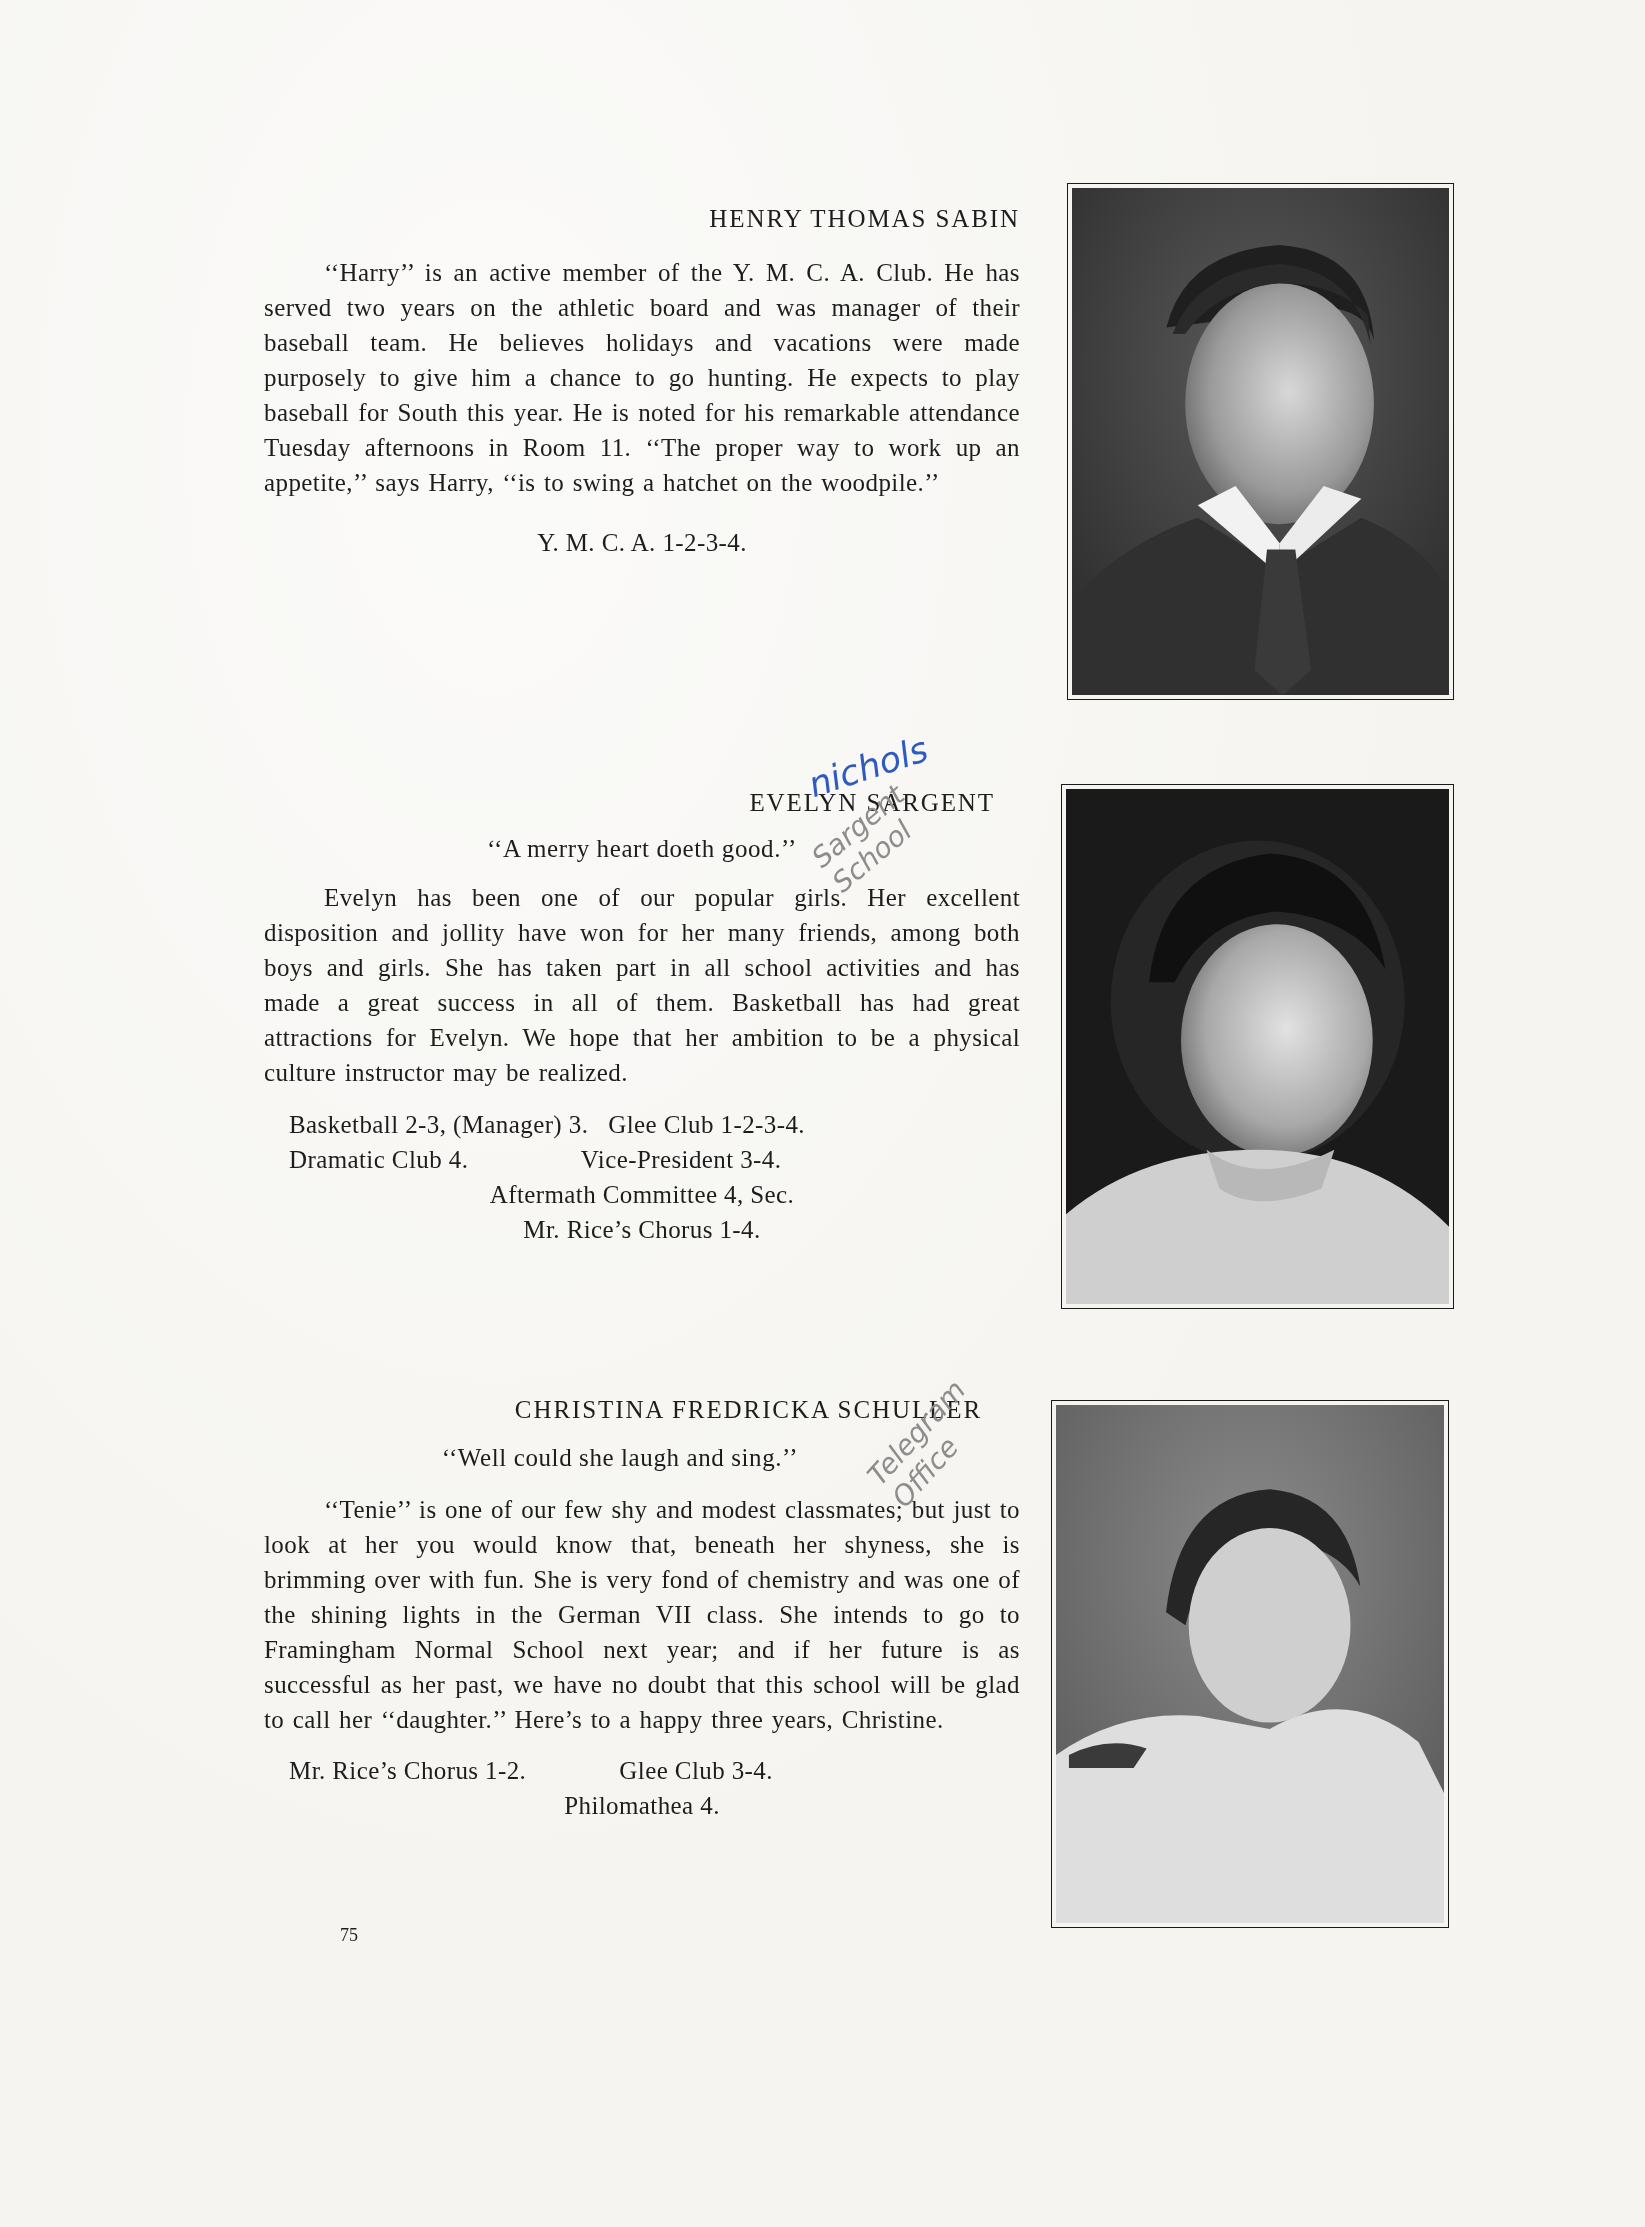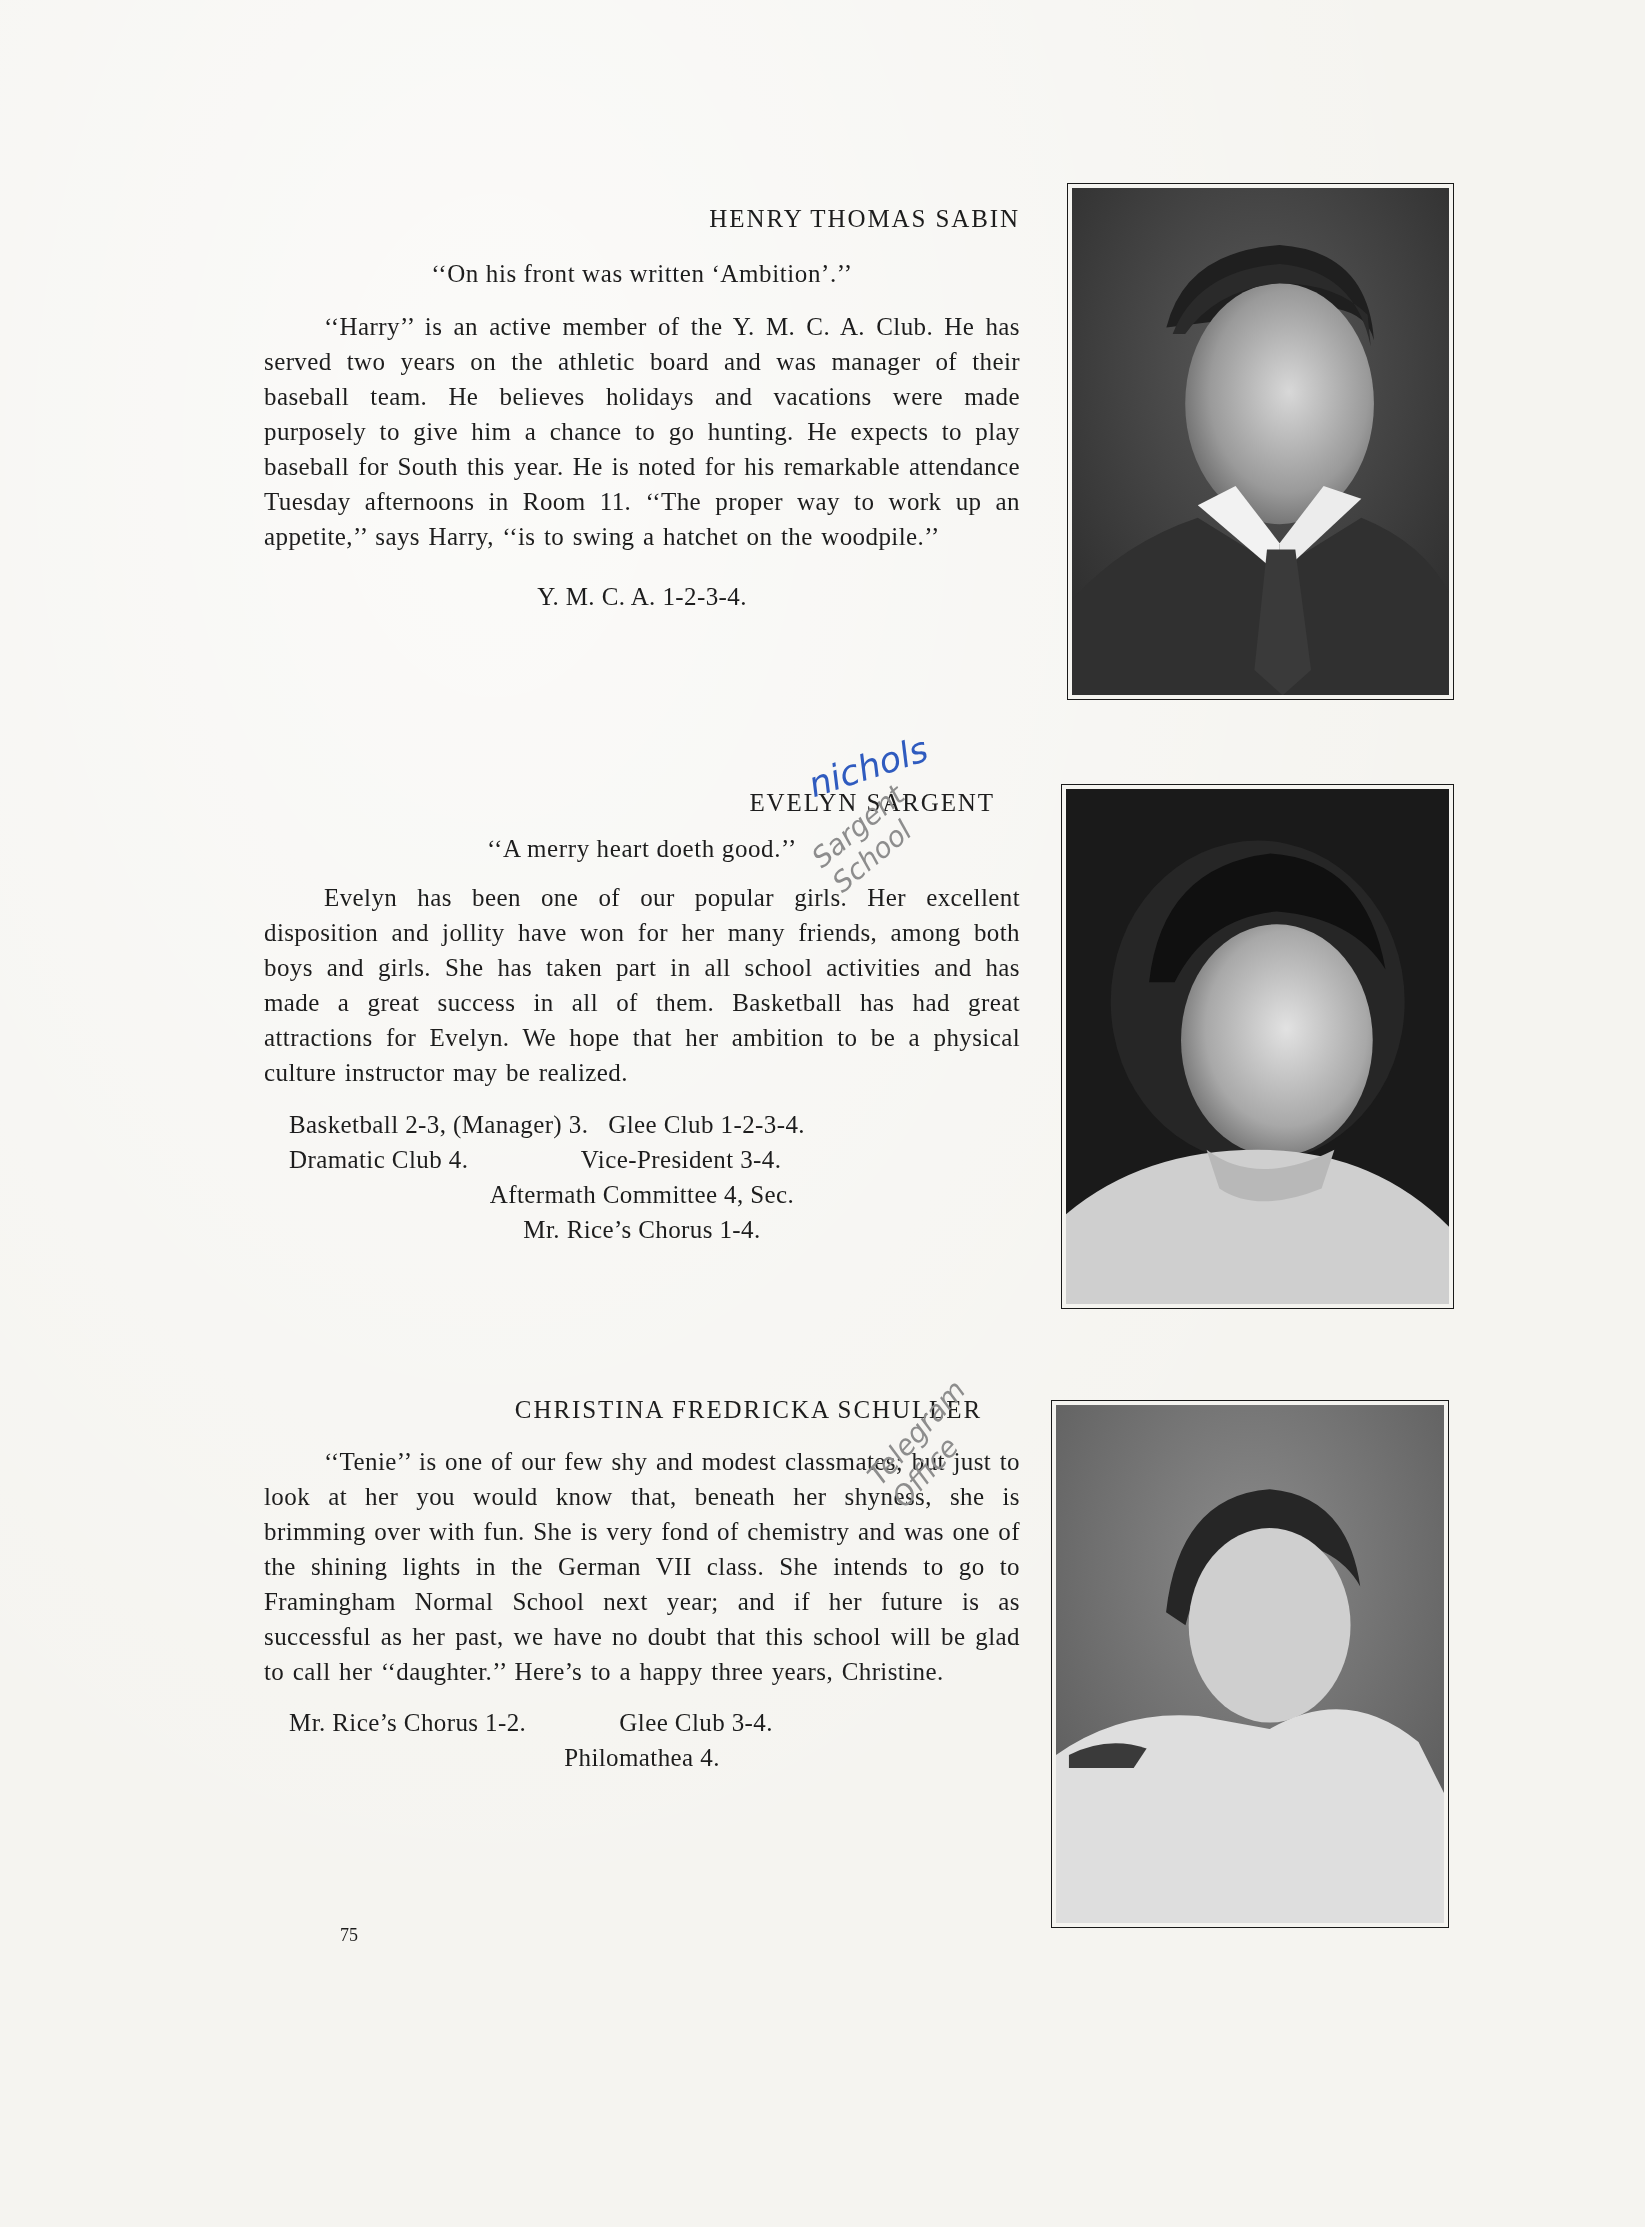--- a/index.html
+++ b/index.html
@@ -87,21 +87,20 @@
       font-size: 18px;
     }
   </style>
 </head>
 <body>
 
 <div class="page">
 
   <div class="entry-text" style="top:205px;">
     <h2 class="name">HENRY THOMAS SABIN</h2>
-    <p class="motto" style="margin-top:26.6px;">‘‘On his front was written ‘Ambition’.’’</p>
     <p class="para" style="margin-top:21.5px;">‘‘Harry’’ is an active member of the Y. M. C. A. Club.  He has served two years on the athletic board and was manager of their baseball team.  He believes holidays and vacations were made purposely to give him a chance to go hunting.  He expects to play baseball for South this year.  He is noted for his remarkable attendance Tuesday afternoons in Room 11.  ‘‘The proper way to work up an appetite,’’ says Harry, ‘‘is to swing a hatchet on the woodpile.’’</p>
     <p class="activity-line center" style="margin-top:25px;">Y. M. C. A. 1-2-3-4.</p>
   </div>
 
   <div class="photo-frame" style="left:1067px; top:183px; width:387px; height:517px;">
     <div class="photo">
       <svg viewBox="0 0 600 800" preserveAspectRatio="none">
         <defs>
           <radialGradient id="bg1" cx="50%" cy="35%" r="70%">
             <stop offset="0%" stop-color="#5a5a5a"></stop>
@@ -155,20 +154,21 @@
         <path d="M130 300 Q150 120 320 100 Q470 110 500 280 Q450 200 330 190 Q220 200 170 300 Z" fill="#101010"></path>
         <ellipse cx="330" cy="390" rx="150" ry="180" fill="url(#face2)"></ellipse>
         <path d="M0 800 L0 660 Q120 560 300 560 Q480 560 600 680 L600 800 Z" fill="#cfcfcf"></path>
         <path d="M220 560 Q300 620 420 560 L400 620 Q300 660 240 620 Z" fill="#b8b8b8"></path>
       </svg>
     </div>
   </div>
 
   <div class="entry-text" style="top:1396px;">
     <h2 class="name" style="padding-right:38px;">CHRISTINA FREDRICKA SCHULLER</h2>
+    <p class="motto" style="margin-top:20px; padding-right:44px;">‘‘Well could she laugh and sing.’’</p>
     <p class="para" style="margin-top:20px;">‘‘Tenie’’ is one of our few shy and modest classmates; but just to look at her you would know that, beneath her shyness, she is brimming over with fun.  She is very fond of chemistry and was one of the shining lights in the German VII class.  She intends to go to Framingham Normal School next year; and if her future is as successful as her past, we have no doubt that this school will be glad to call her ‘‘daughter.’’  Here’s to a happy three years, Christine.</p>
     <div style="margin-top:16.4px; padding-left:25px;">
       <p class="activity-line">Mr. Rice’s Chorus 1-2.              Glee Club 3-4.</p>
       <p class="activity-line center" style="padding-right:25px;">Philomathea 4.</p>
     </div>
   </div>
 
   <div class="handwriting" style="left:910px; top:1448px; font-size:28px; color:#8d8d8d; transform:rotate(-48deg); width:152px; white-space:normal; line-height:33px;">Telegram Office</div>
 
   <div class="photo-frame" style="left:1051px; top:1400px; width:398px; height:528px;">

